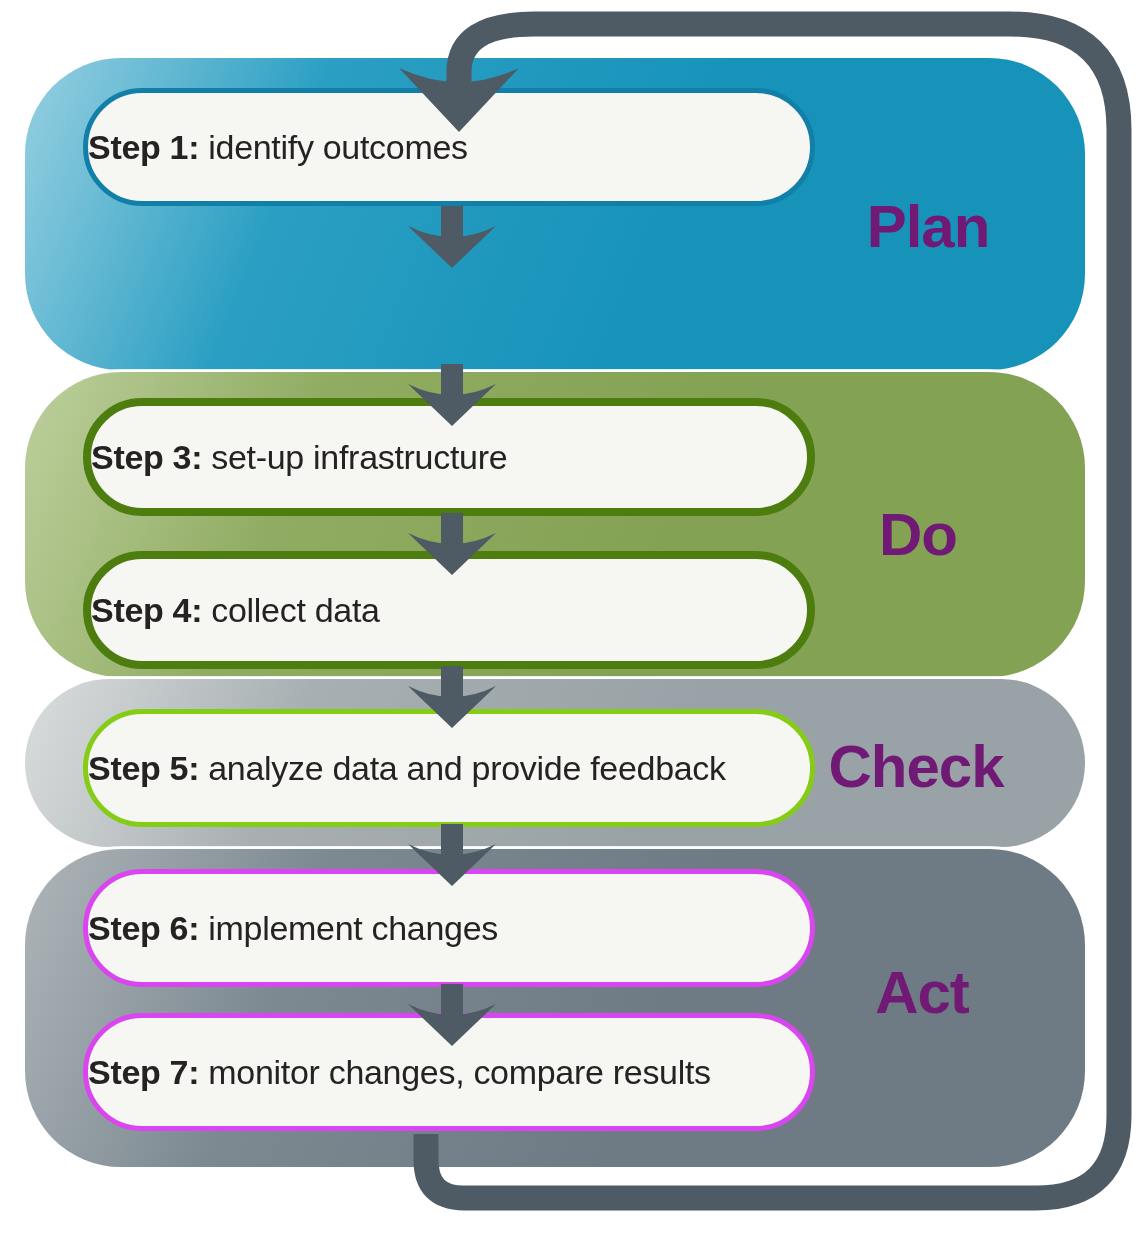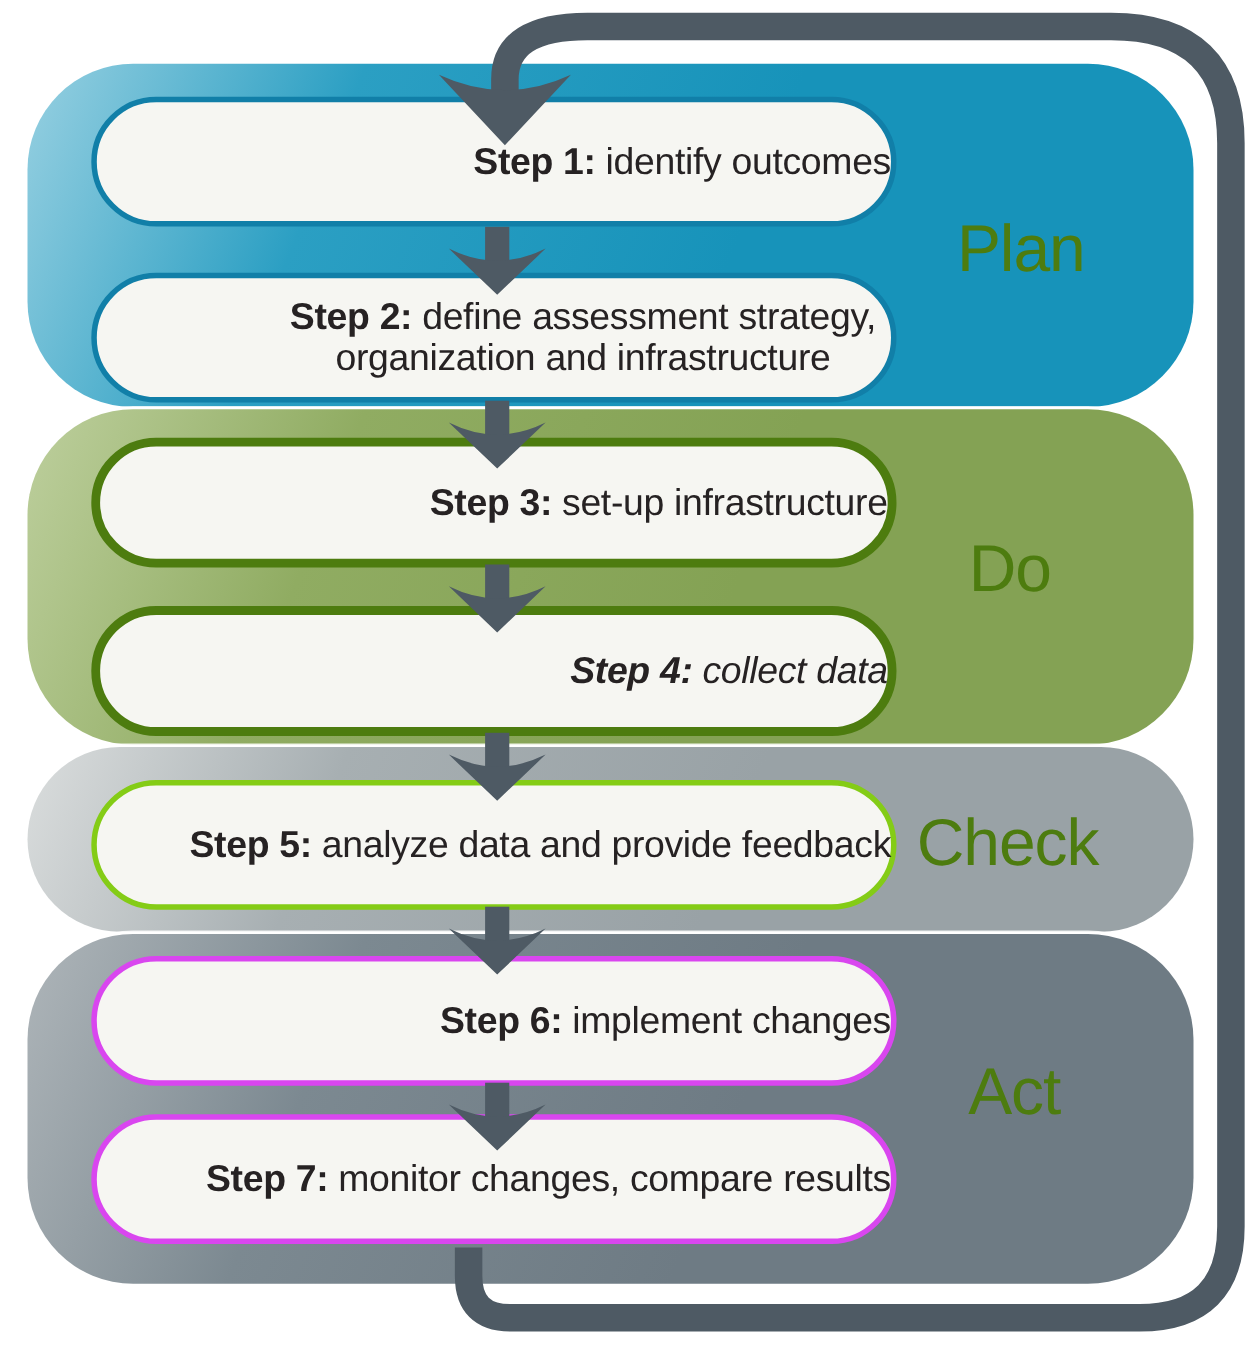--- a/index.html
+++ b/index.html
@@ -11,39 +11,39 @@
   .block{
     position:absolute;left:25px;width:1060px;border-radius:96px;
     box-shadow:0 0 0 3px rgba(255,255,255,.85);z-index:1;
   }
   .block.plan {top:58px; height:312px;background:linear-gradient(112deg,#97d0e1 0%,#2b9fc3 26%,#1793ba 60%);}
   .block.do   {top:372px;height:305px;background:linear-gradient(112deg,#bdcf9d 0%,#90ac62 26%,#84a254 60%);}
   .block.check{top:679px;height:168px;background:linear-gradient(112deg,#dadddd 0%,#a7afb2 26%,#99a2a6 60%);}
   .block.act  {top:849px;height:318px;background:linear-gradient(112deg,#aeb5b9 0%,#7c8991 26%,#6e7b84 60%);}
   
   .phase-label{
-    position:absolute;z-index:3;color:#4d7c0f;font-weight:normal;font-size:60px;
+    position:absolute;z-index:3;color:#701a75;font-weight:bold;font-size:60px;
     letter-spacing:-1px;transform:translate(-50%,-50%);white-space:nowrap;
   }
   .phase-label.plan {left:928px;top:226px;}
-  .phase-label.do   {left:918px;top:517px;}
+  .phase-label.do   {left:918px;top:534px;}
   .phase-label.check{left:916px;top:766px;}
   .phase-label.act  {left:922px;top:992px;}
   
   .pill{
     position:absolute;left:83px;width:732px;height:118px;border-radius:60px;
     background:#f6f6f2;box-sizing:border-box;z-index:2;
-    display:flex;align-items:center;justify-content:flex-end;text-align:center;
+    display:flex;align-items:center;justify-content:flex-start;text-align:center;
     font-size:34px;color:#262223;letter-spacing:-0.3px;line-height:1.08;
   }
   .pill.b-plan {border:5px solid #117fa8;}
   .pill.b-do   {border:8px solid #4d7c0f;}
   .pill.b-check{border:5px solid #84cc16;}
   .pill.b-act  {border:5px solid #d946ef;}
-  .pill1{top:88px;}  .pill2{top:248px;} .pill3{top:398px;} .pill4{top:551px;font-style:italic;}
+  .pill1{top:88px;}  .pill2{top:248px;} .pill3{top:398px;} .pill4{top:551px;}
   .pill5{top:709px;} .pill6{top:869px;} .pill7{top:1013px;}
   .pill-text{max-width:650px;}
   .pill2 .pill-text{max-width:560px;}
   .step-prefix{font-weight:bold;margin-right:9px;}
   
   .loop-svg{position:absolute;left:0;top:0;z-index:5;pointer-events:none;}
   .arrow{position:absolute;left:392px;width:120px;height:64px;z-index:6;pointer-events:none;}
   .a1{top:206px;} .a2{top:364px;} .a3{top:513px;} .a4{top:666px;} .a5{top:824px;} .a6{top:984px;}
 </style>
 </head>
@@ -56,23 +56,20 @@
   <div class="block check"></div>
   <div class="block act"></div>
 
   <div class="phase-label plan">Plan</div>
   <div class="phase-label do">Do</div>
   <div class="phase-label act">Act</div>
   <div class="phase-label check">Check</div>
 
   <div class="pill pill1 b-plan">
     <div class="pill-text"><span class="step-prefix">Step 1:</span><span>identify outcomes</span></div>
-  </div>
-  <div class="pill pill2 b-plan">
-    <div class="pill-text"><span class="step-prefix">Step 2:</span><span>define assessment strategy, organization and infrastructure</span></div>
   </div>
   <div class="pill pill3 b-do">
     <div class="pill-text"><span class="step-prefix">Step 3:</span><span>set-up infrastructure</span></div>
   </div>
   <div class="pill pill4 b-do">
     <div class="pill-text"><span class="step-prefix">Step 4:</span><span>collect data</span></div>
   </div>
   <div class="pill pill5 b-check">
     <div class="pill-text"><span class="step-prefix">Step 5:</span><span>analyze data and provide feedback</span></div>
   </div>

